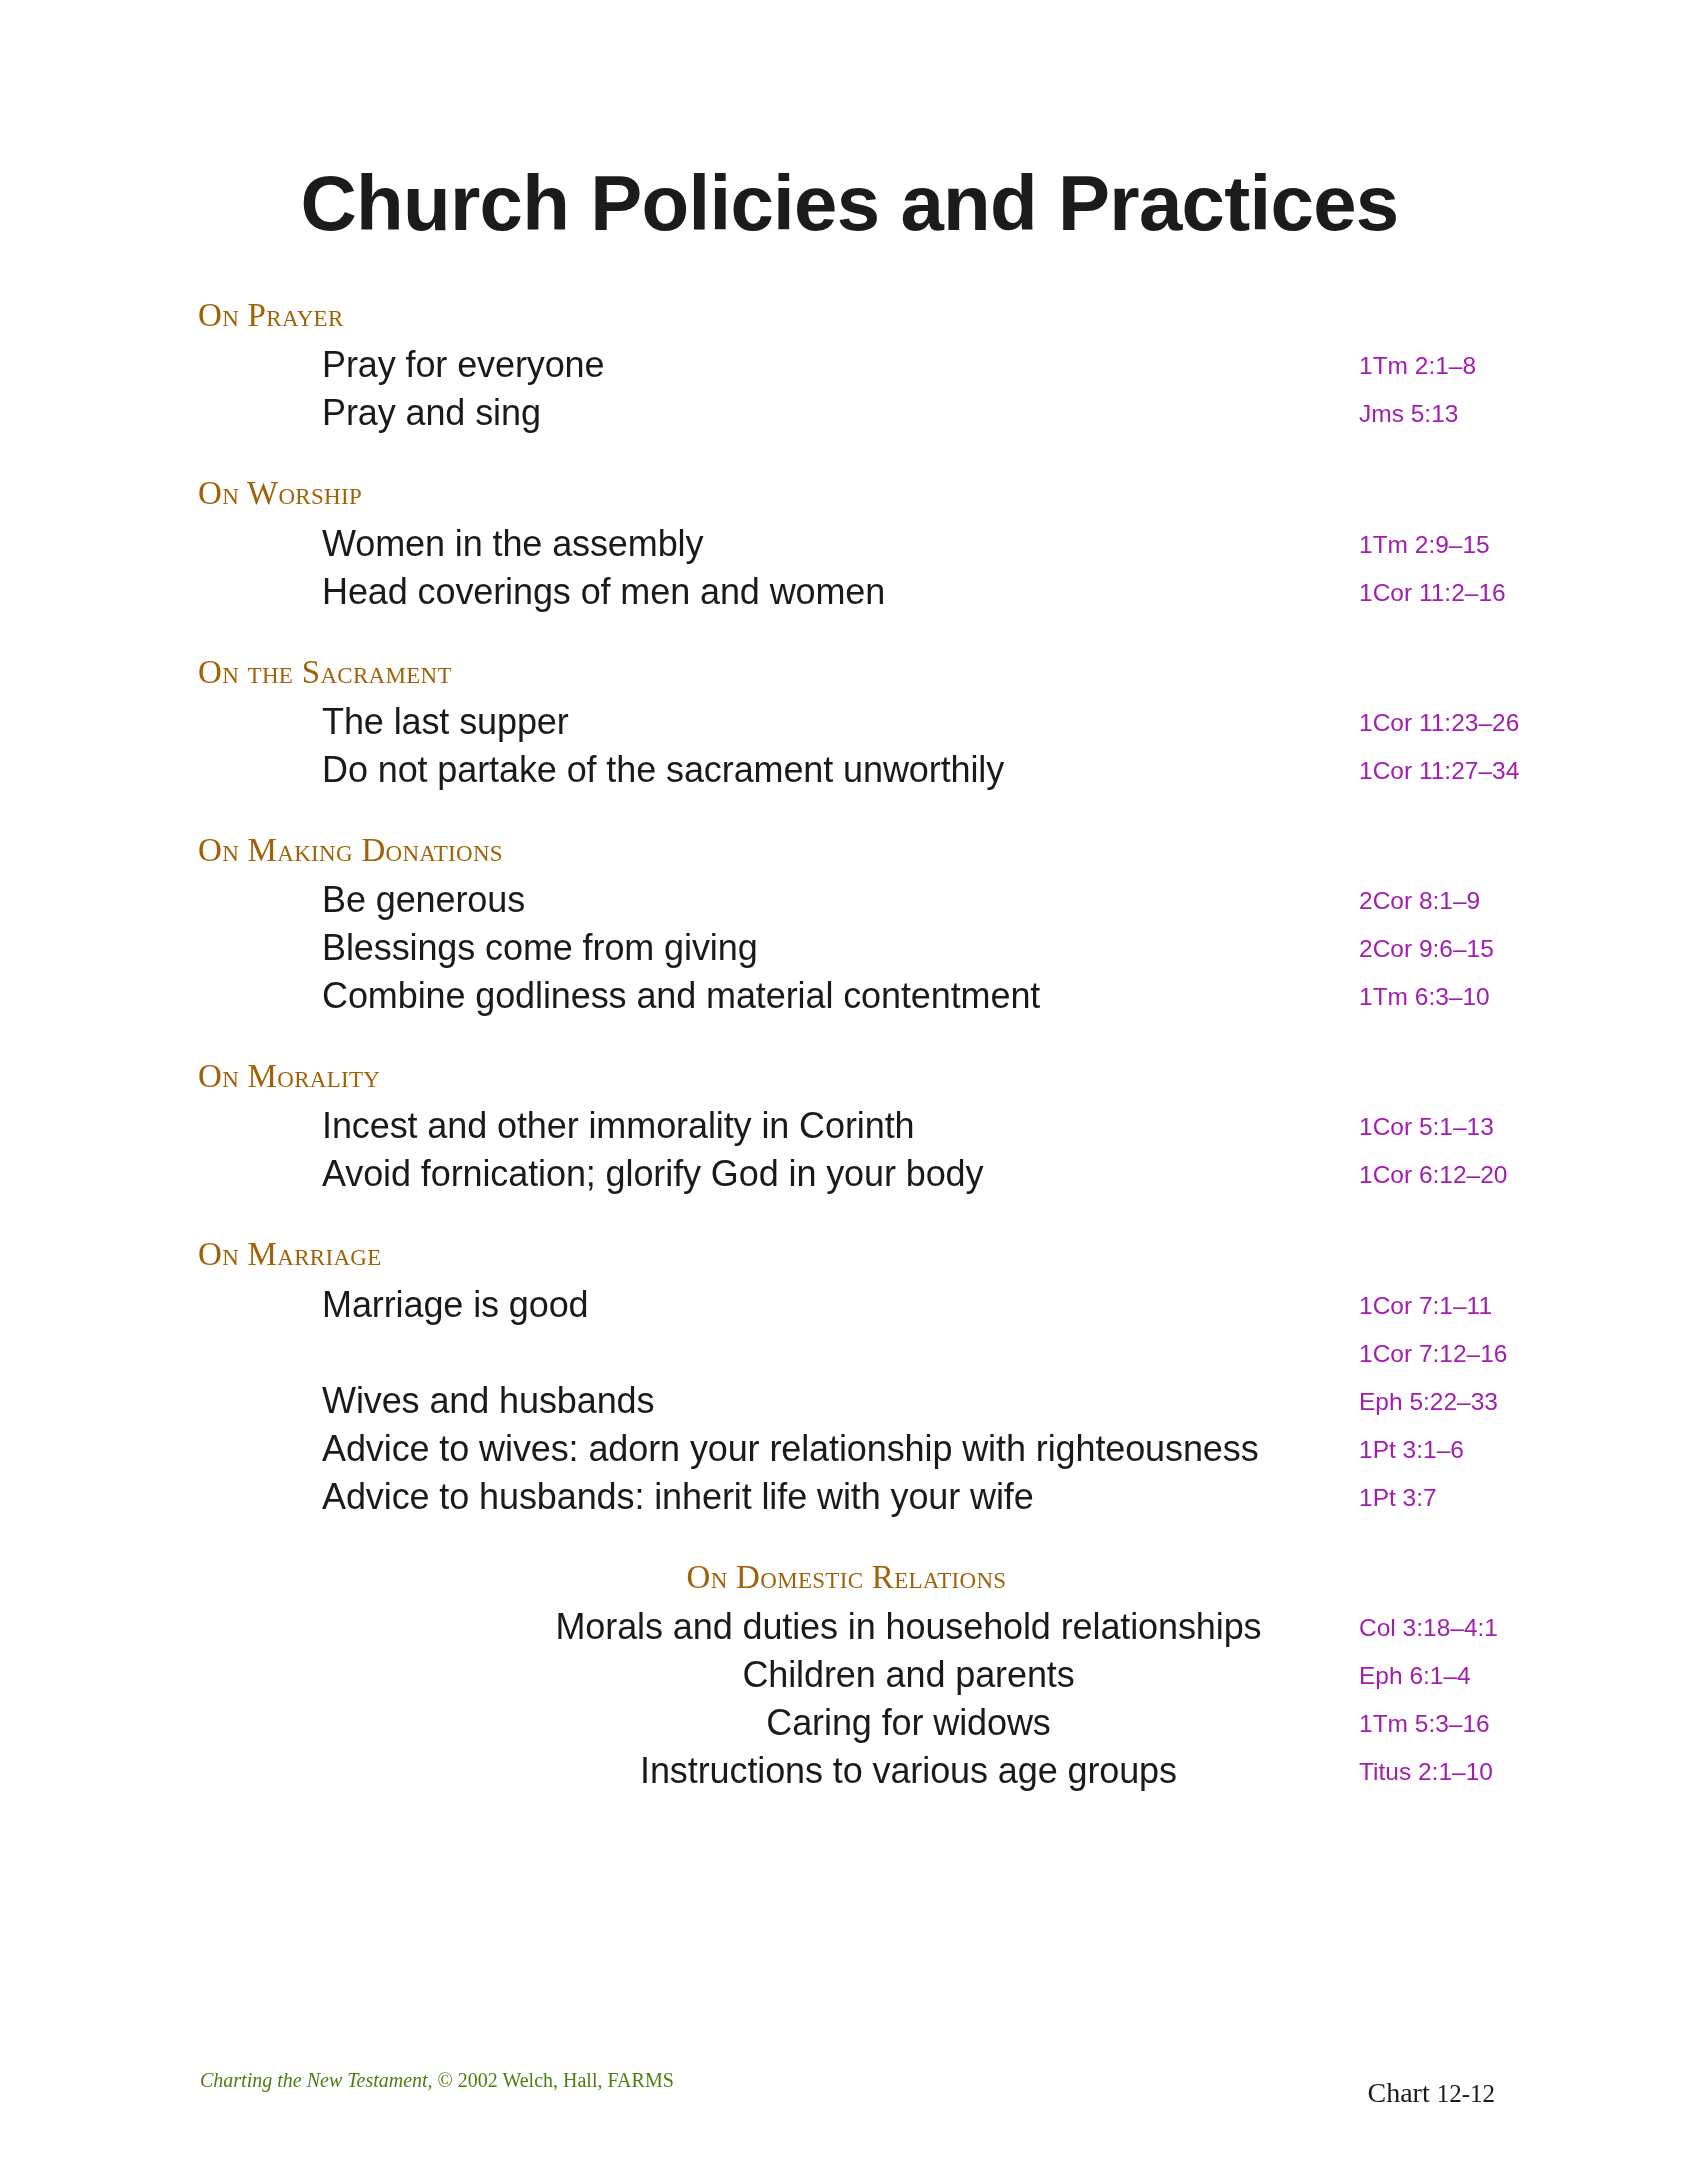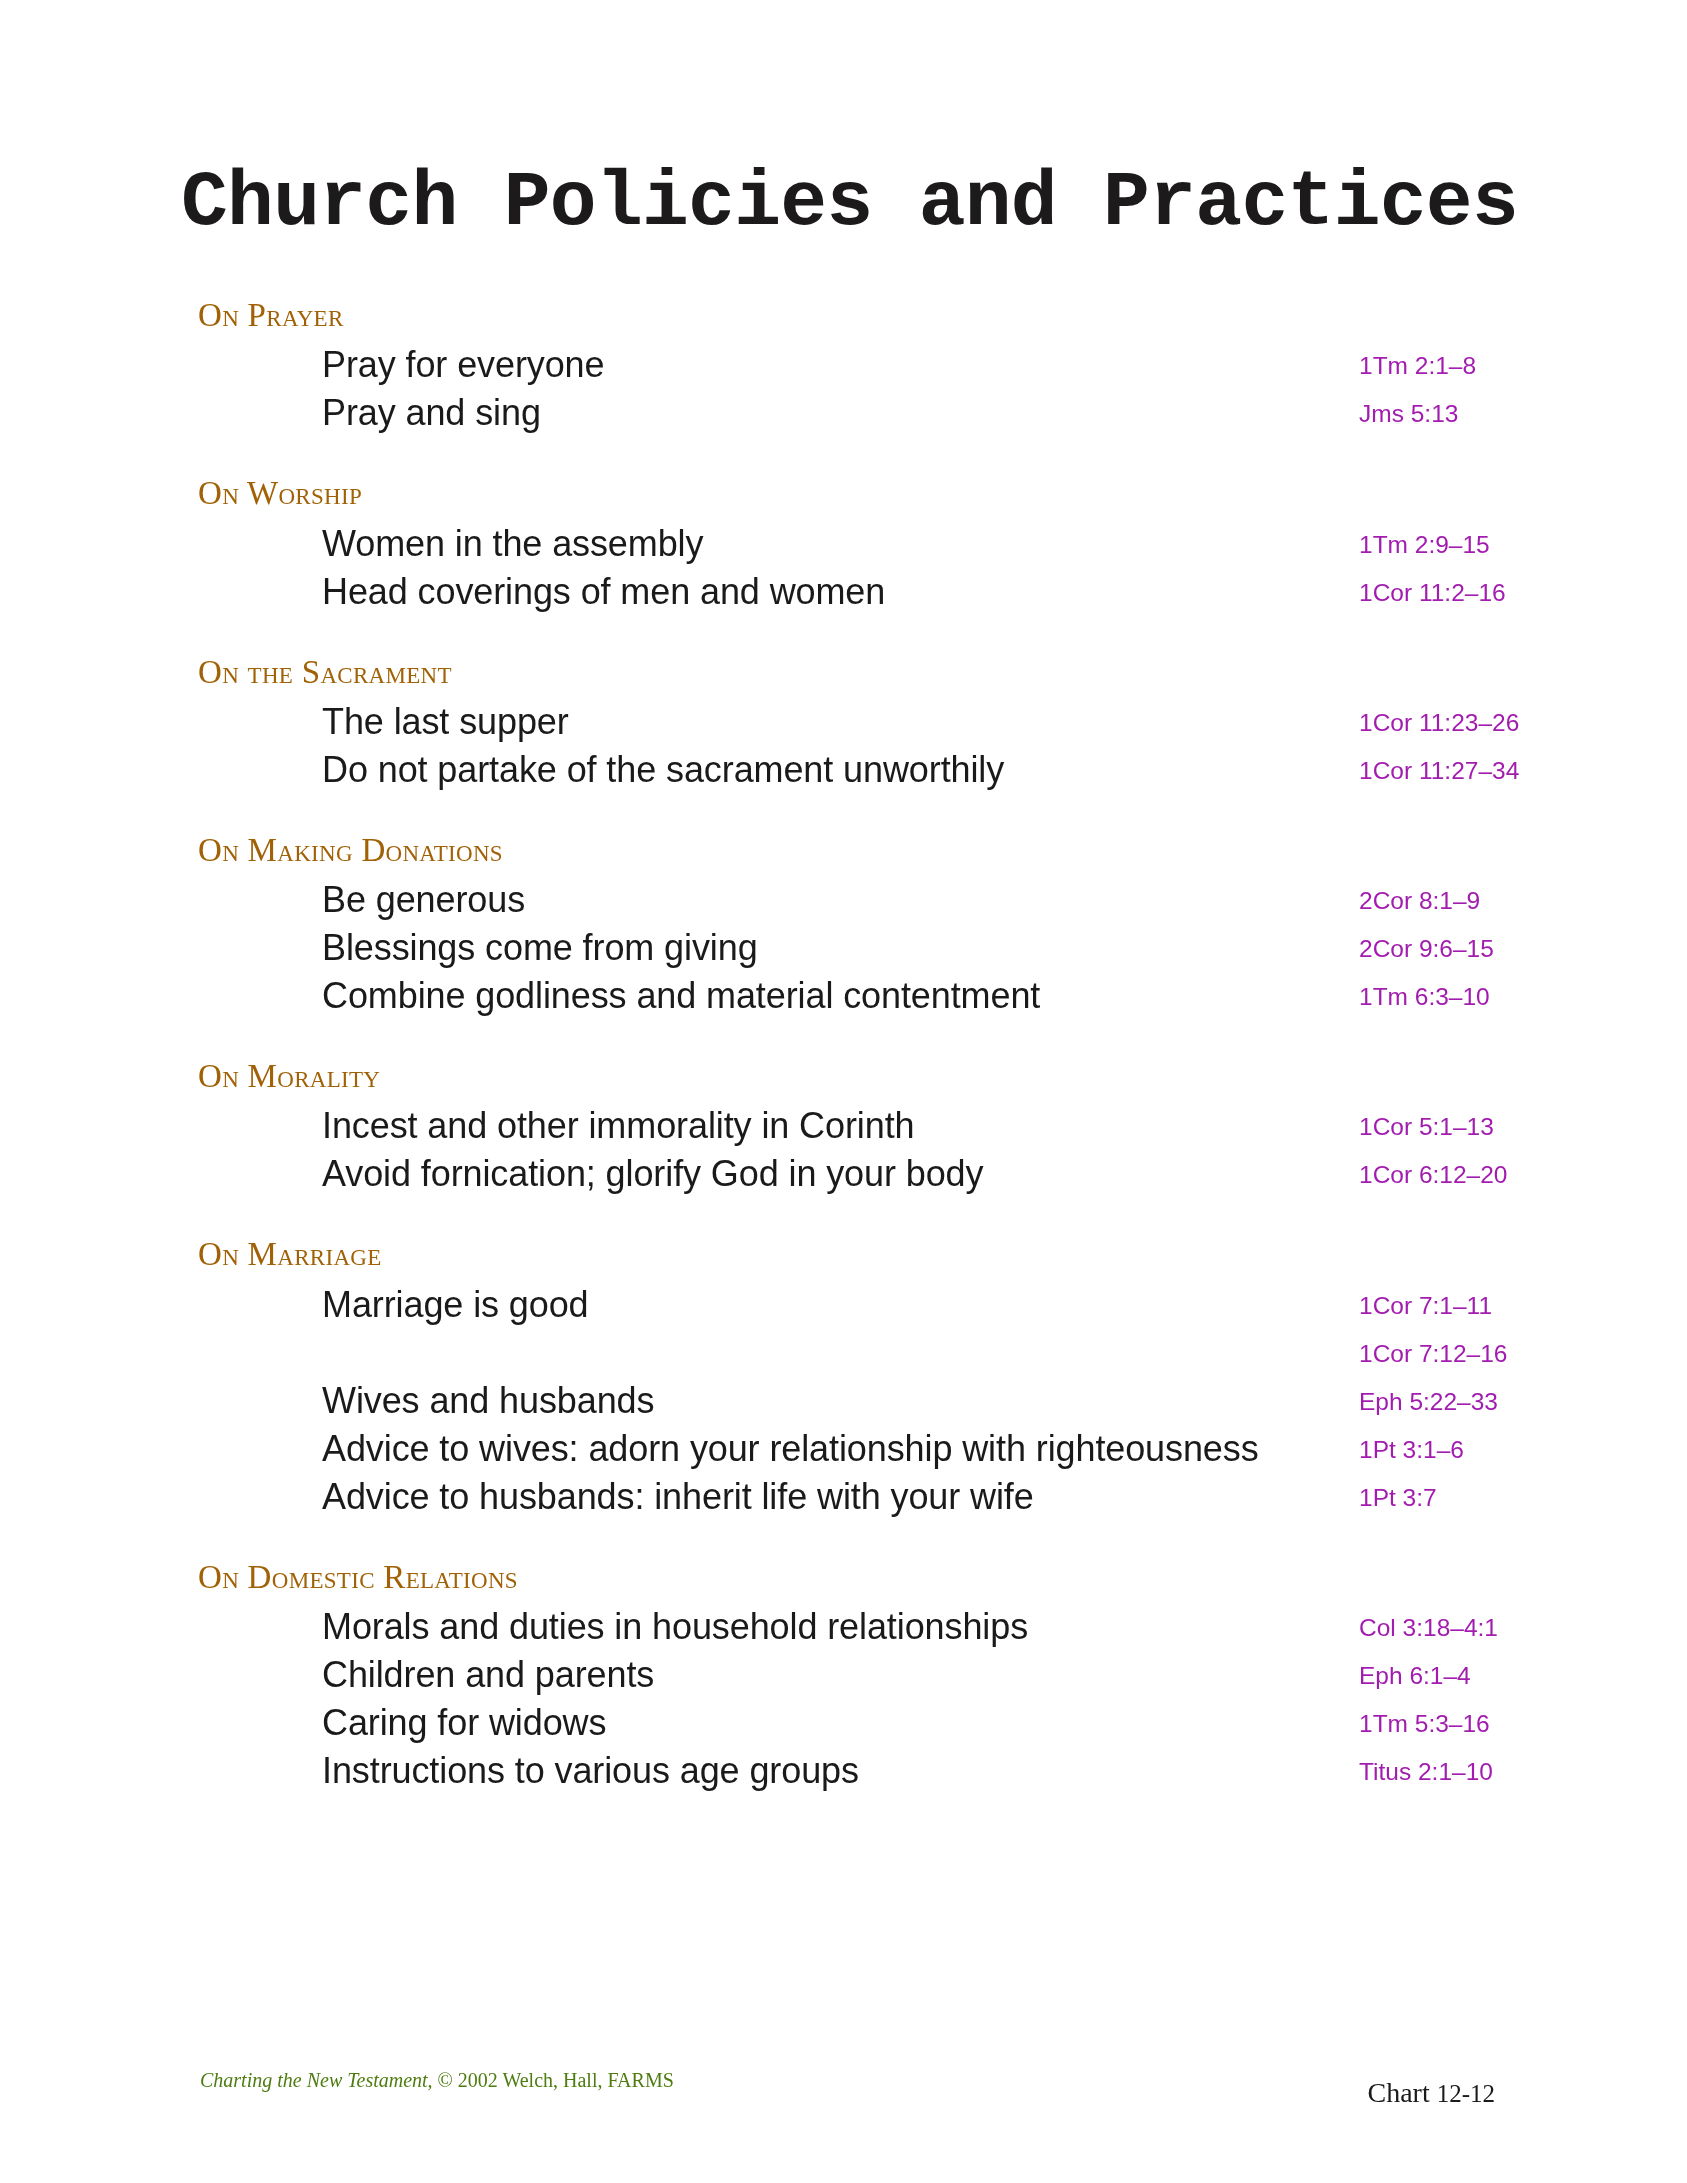--- a/index.html
+++ b/index.html
@@ -18,40 +18,40 @@
     overflow: hidden;
   }
 
   
   .title {
     position: absolute;
     left: 12px;
     right: 0;
     top: 112px;
     text-align: center;
-    font-family: Liberation Mono, monospace;
+    font-family: Liberation Sans, sans-serif;
     font-weight: bold;
     font-size: 78px;
     letter-spacing: -0.7px;
     color: #1c1a1a;
     line-height: 1.0;
   }
 
   
   .content {
     position: absolute;
     left: 198px;
     top: 299px;
     width: 1297px;
   }
 
   .section {
     margin-bottom: 40px;
   }
-  .section:last-child { margin-bottom: 0; }
+  .section:last-child { margin-bottom: 0; text-align: center; }
 
   .section-header {
     font-family: "Liberation Serif", serif;
     font-variant: small-caps;
     font-size: 33px;
     letter-spacing: 0.3px;
     color: #a16207;
     line-height: 1.0;
     margin-bottom: 9.3px;
     white-space: nowrap;

